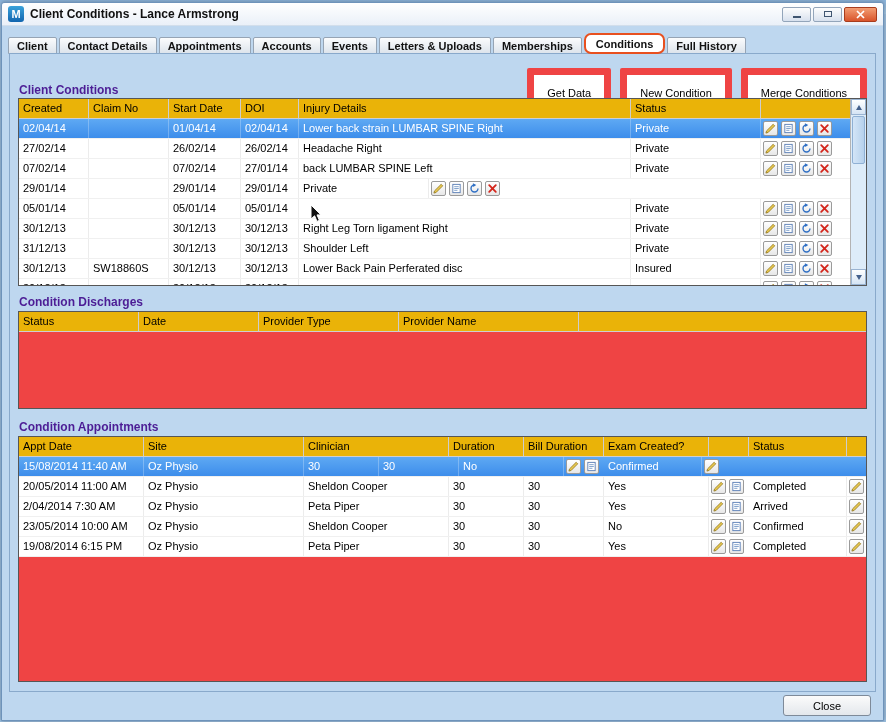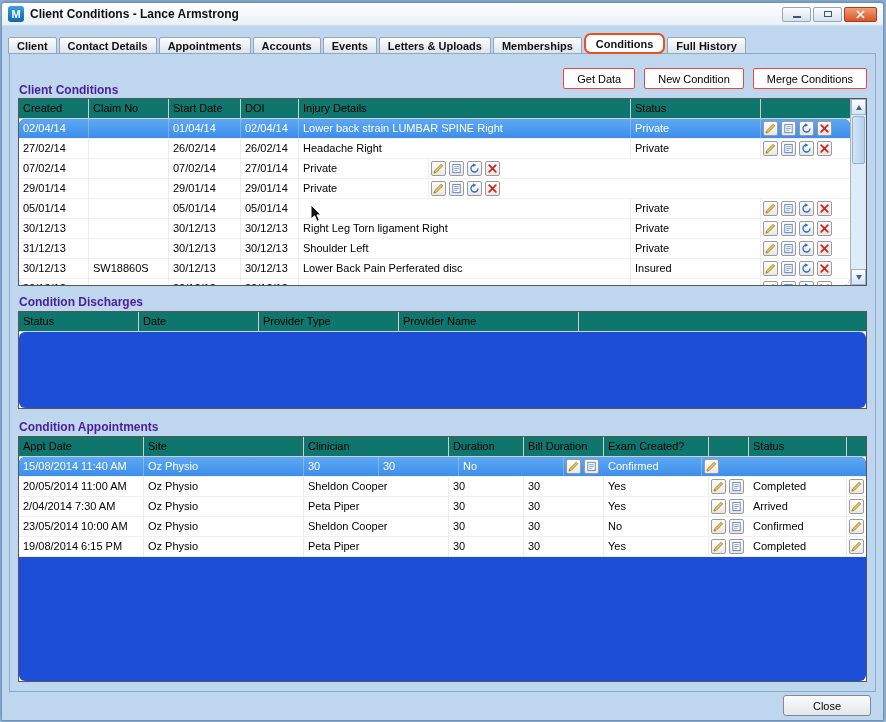--- a/index.html
+++ b/index.html
@@ -43,42 +43,42 @@
     background:linear-gradient(#fbfcfd,#dde4ec); border:1px solid #96a4b4;
     border-radius:2px 2px 0 0; margin-right:2px; white-space:nowrap; cursor:default; }
   .tab.active { height:21px; line-height:18px; background:#ffffff;
     border:2px solid #e8501f; border-radius:7px; padding:0 10px; z-index:3; }
 
   
   .content { position:absolute; left:7px; right:7px; top:50px; bottom:28px;
     background:#bed7ef; border:1px solid #89a9cb; }
 
   .toolbar { position:absolute; top:14px; right:8px; display:flex; gap:9px; }
-  .tbtn { height:21px; padding:4px 13px; font-size:11px; color:#000;
-    background:#ffffff; border:1px solid #ef4444; border-radius:2px;
+  .tbtn { height:21px; padding:12px 13px; font-size:11px; color:#000;
+    background:#ffffff; border:7px solid #ef4444; border-radius:2px;
     font-family:"Liberation Sans", sans-serif; cursor:default; }
 
   .sectitle { position:absolute; left:9px; font-size:12px; font-weight:bold; color:#4c1d95; }
   .t1 { top:29px; }
   .t2 { top:241px; }
   .t3 { top:366px; }
 
   .table { position:absolute; left:8px; width:849px; background:#fff;
     border:1px solid #565656; display:flex; flex-direction:column; overflow:hidden; }
   .table.cond  { top:44px;  height:188px; flex-direction:row; }
   .table.disch { top:257px; height:98px; }
   .table.appts { top:382px; height:246px; }
 
   .tmain { flex:1; min-width:0; display:flex; flex-direction:column; }
-  .thead { display:flex; height:20px; flex:none; background:#0f766e;
+  .thead { display:flex; height:20px; flex:none; background:#eab308;
     border-bottom:1px solid #cfcfcf; }
   .hcell { font-size:11px; line-height:19px; padding:0 4px; color:#000;
     border-right:1px solid #cdcdcd; white-space:nowrap; overflow:hidden; flex:none; }
   .hfill { flex:1; border-right:none; }
-  .tbody { flex:1; overflow:hidden; position:relative; background:#1d4ed8;border-radius:6px; }
+  .tbody { flex:1; overflow:hidden; position:relative; background:#ef4444; }
   .trow { display:flex; height:20px; border-bottom:1px solid #f0f0f0; background:#fff; }
   .cell { font-size:11px; line-height:19px; padding:0 4px; color:#000;
     border-right:1px solid #ececec; white-space:nowrap; overflow:hidden; flex:none; }
   .trow.sel { background:linear-gradient(#5ea9f3,#3d8deb); }
   .trow.sel .cell { color:#fff; border-right-color:rgba(255,255,255,.25);
     border-bottom-color:transparent; }
 
   
   .w0 { width:70px; } .w1 { width:80px; } .w2 { width:72px; } .w3 { width:58px; }
   .w4 { width:332px; } .w5 { width:130px; } .wicons { width:90px; }
@@ -238,20 +238,21 @@
                     <path d="M2.4 2.4 L9.6 9.6 M9.6 2.4 L2.4 9.6" stroke="#d3261c" stroke-width="2" stroke-linecap="round"></path>
                   </svg>
                 </span>
               </div>
             </div>
             <div class="trow">
               <div class="cell w0">07/02/14</div>
               <div class="cell w1"></div>
               <div class="cell w2">07/02/14</div>
               <div class="cell w3">27/01/14</div>
+              <div class="cell w4">back LUMBAR SPINE Left</div>
               <div class="cell w5">Private</div>
               <div class="cell wicons icons">
                 <span class="iconbox">
                   <svg viewBox="0 0 12 12">
                     <path d="M1 11 L3.4 10.3 L10.6 3.1 L8.9 1.4 L1.7 8.6 Z" fill="#e8c84e" stroke="#93781f" stroke-width="0.9"></path>
                   </svg>
                 </span>
                 <span class="iconbox">
                   <svg viewBox="0 0 12 12">
                     <rect x="2" y="1.5" width="8" height="9" fill="#ffffff" stroke="#5b7fb6"></rect>

